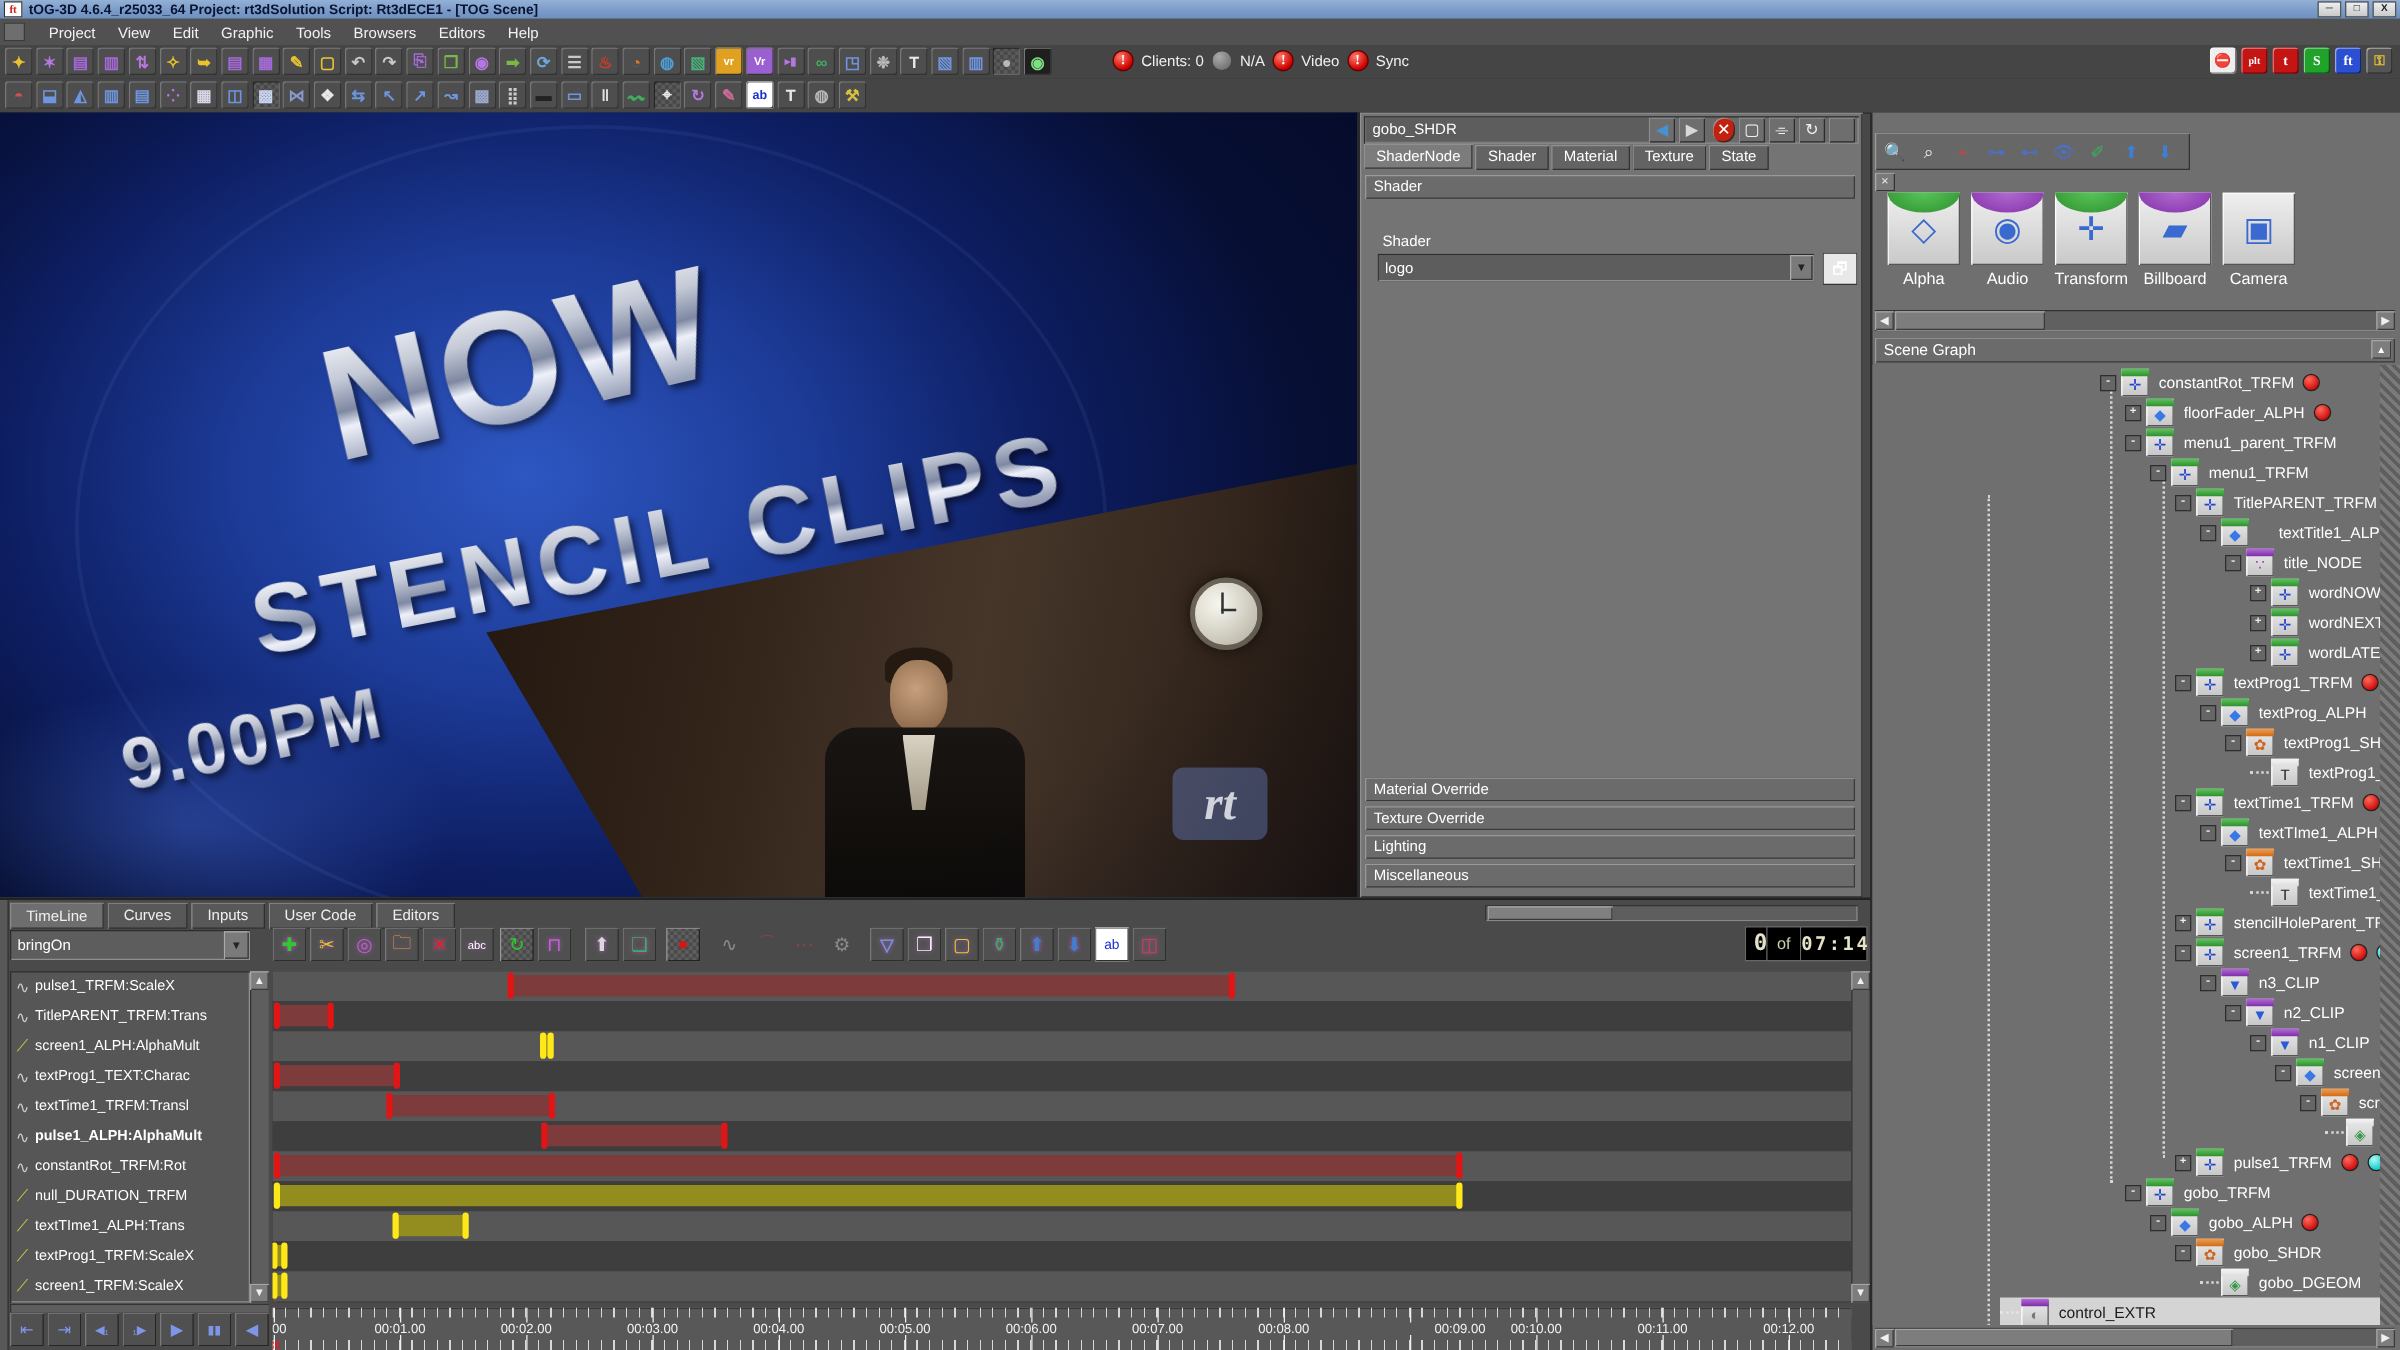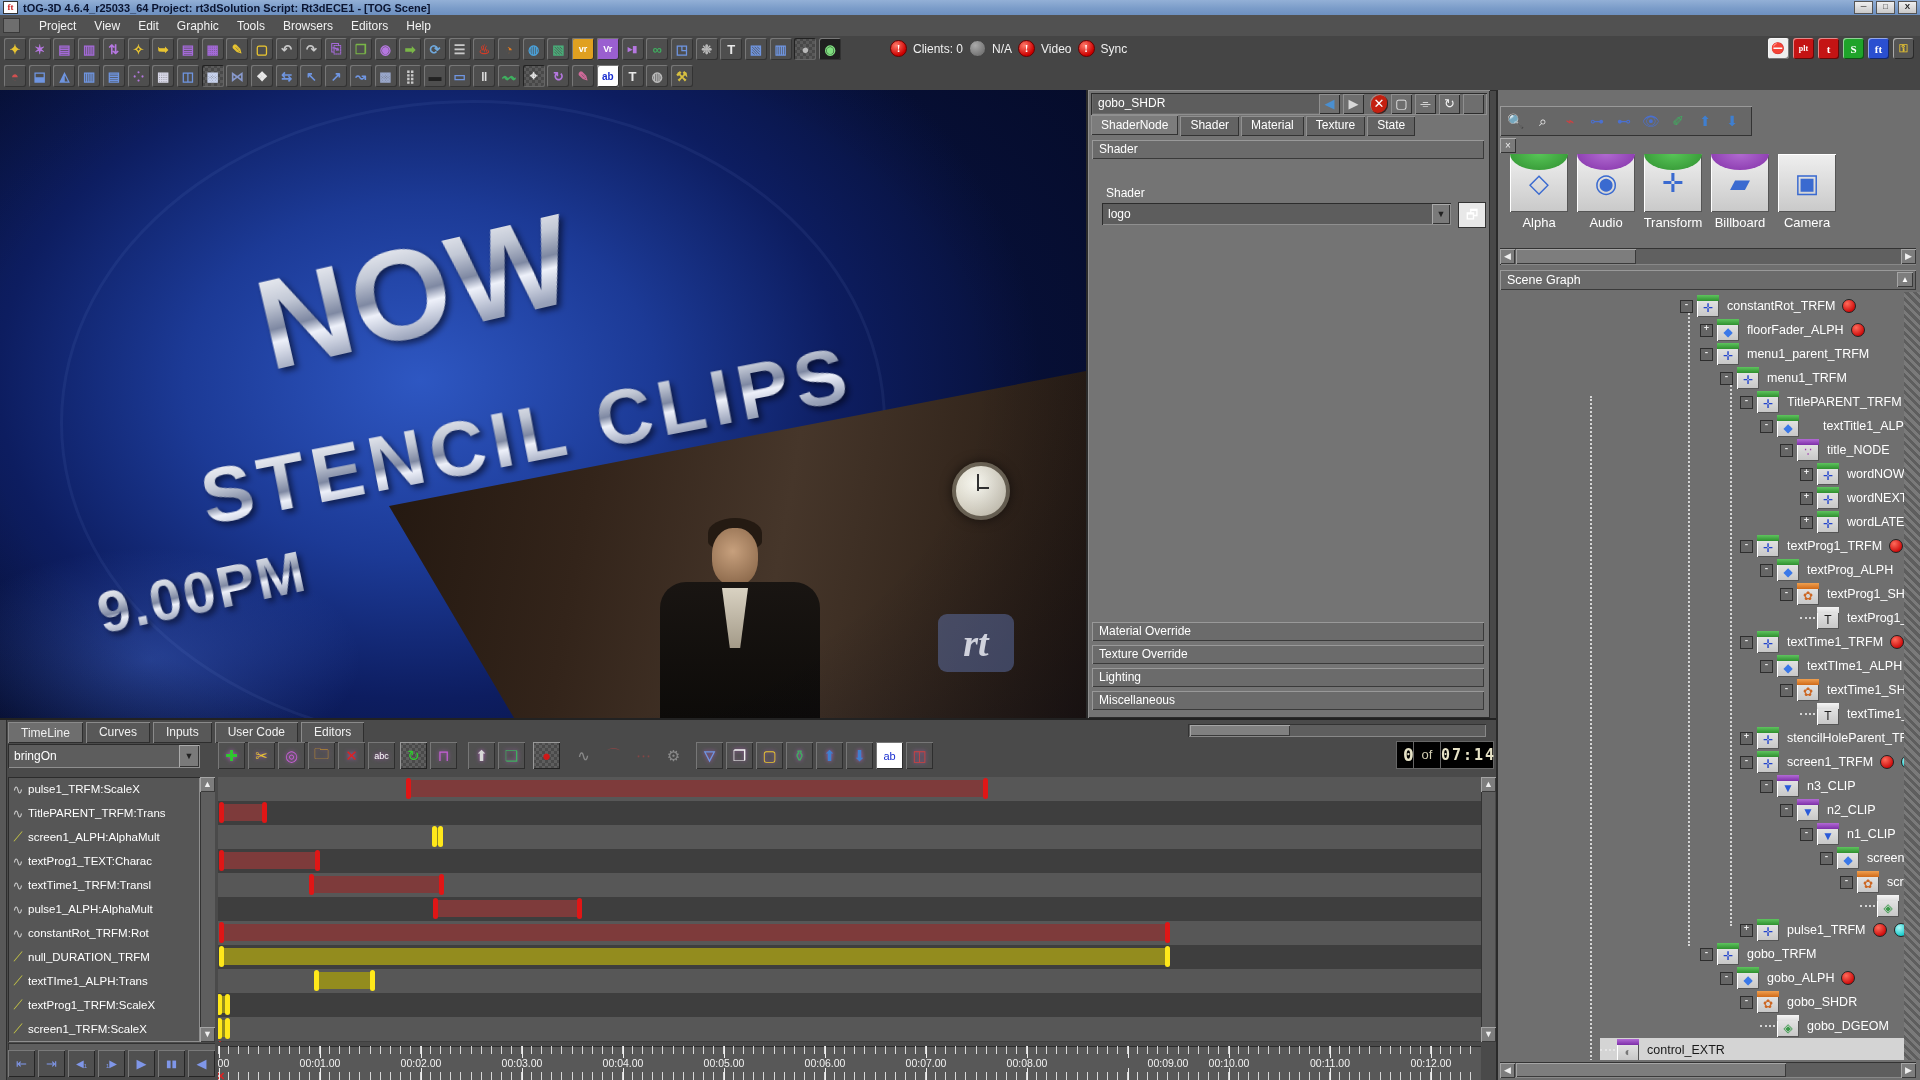--- a/index.html
+++ b/index.html
@@ -628,21 +628,21 @@
         <div class="tname" style="top: 72px;">
           <div class="ticon" style="color: rgb(204, 204, 204);">∿</div>
           <div style="overflow: hidden;">textProg1_TEXT:Charac</div>
         </div>
         <div class="tname" style="top: 96px;">
           <div class="ticon" style="color: rgb(204, 204, 204);">∿</div>
           <div style="overflow: hidden;">textTime1_TRFM:Transl</div>
         </div>
         <div class="tname" style="top: 120px;">
           <div class="ticon" style="color: rgb(204, 204, 204);">∿</div>
-          <div style="overflow: hidden;">pulse1_ALPH:AlphaMult</div>
+          <div style="overflow: hidden; font-weight: bold;">pulse1_ALPH:AlphaMult</div>
         </div>
         <div class="tname" style="top: 144px;">
           <div class="ticon" style="color: rgb(204, 204, 204);">∿</div>
           <div style="overflow: hidden;">constantRot_TRFM:Rot</div>
         </div>
         <div class="tname" style="top: 168px;">
           <div class="ticon" style="color: rgb(204, 204, 68);">⟋</div>
           <div style="overflow: hidden;">null_DURATION_TRFM</div>
         </div>
         <div class="tname" style="top: 192px;">

